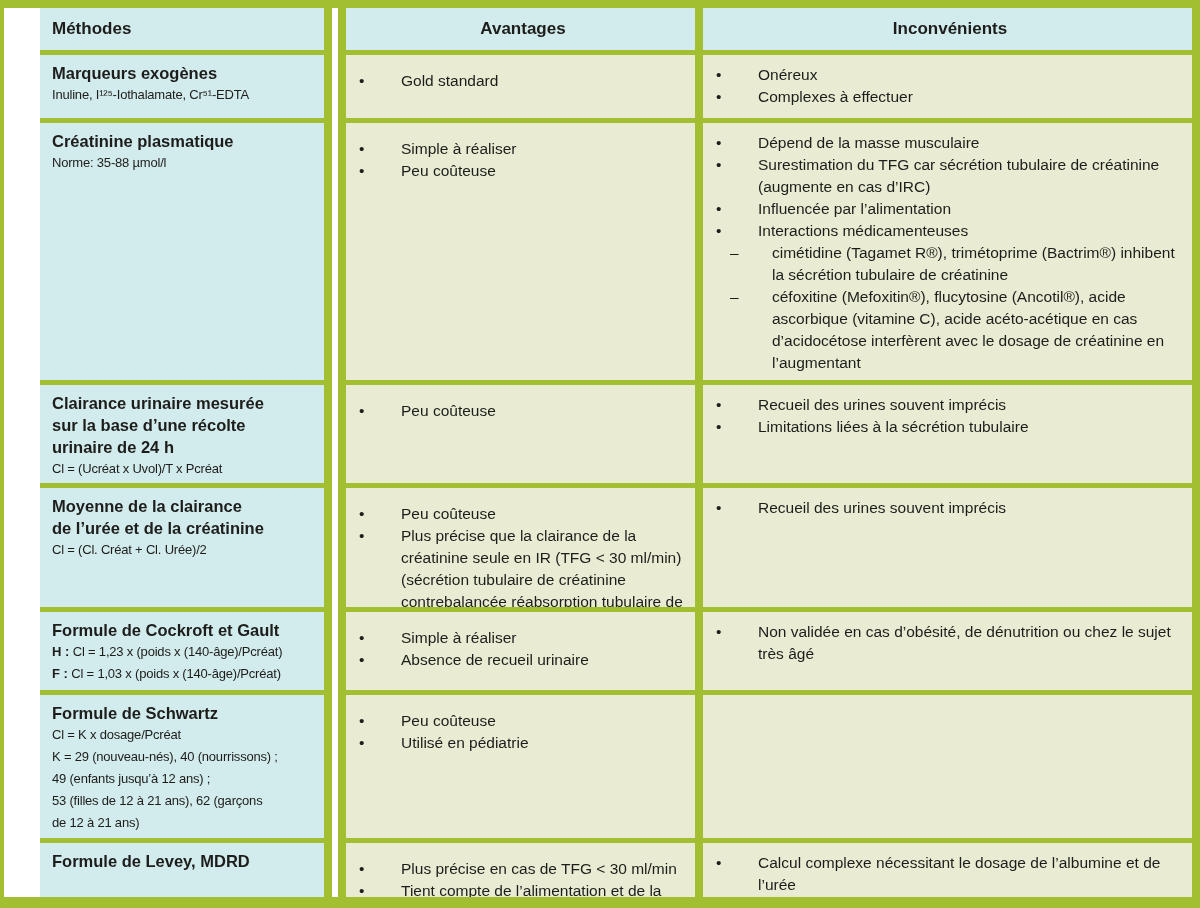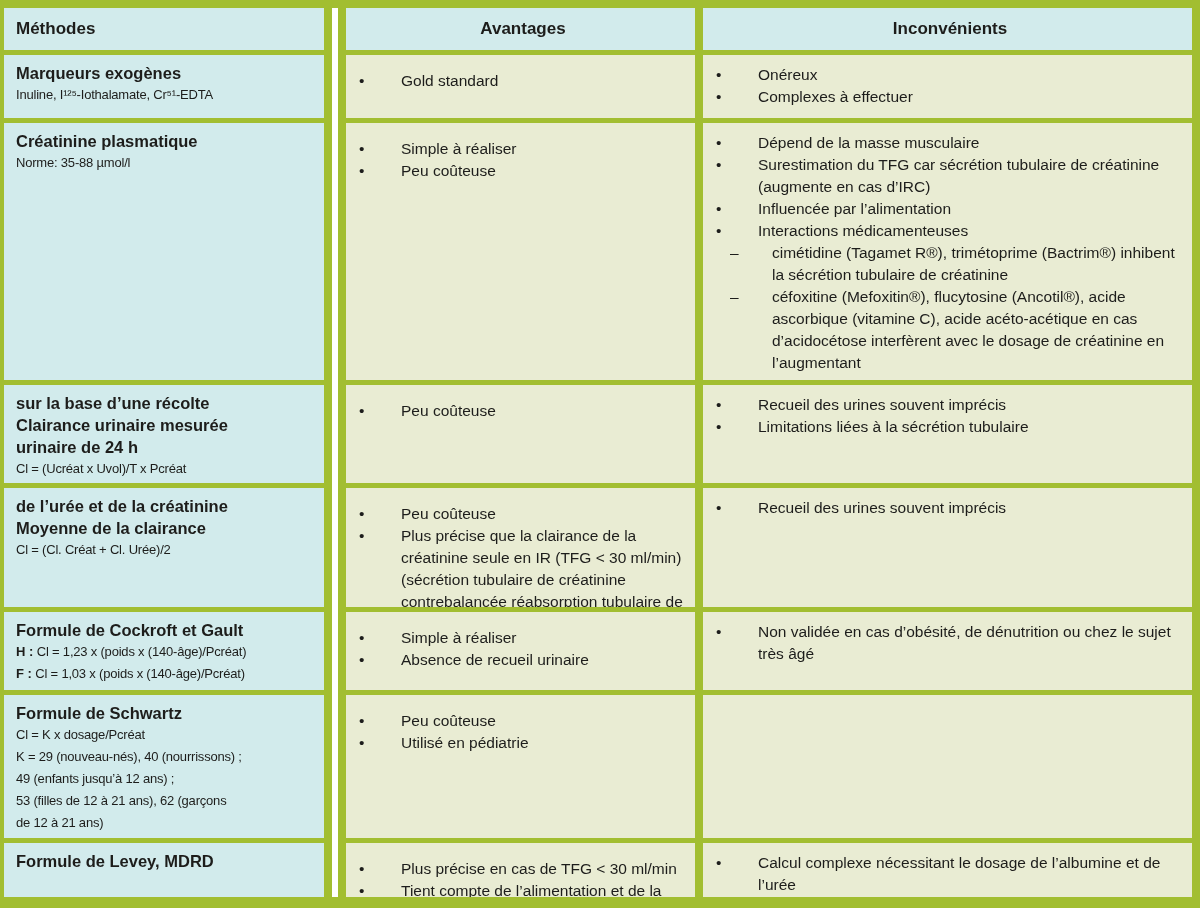--- a/index.html
+++ b/index.html
@@ -9,21 +9,21 @@
     grid-template-columns:328px 6px 365px 489px;
     grid-template-rows:47px 68px 262px 103px 124px 83px 148px 54px;
     border-style:solid; border-color:#a2be31;
     border-width:8px 8px 11px 4px;
     background:#ffffff;
     font-family:"Liberation Sans", sans-serif;
     color:#1d1d1b;
   }
   .cell { box-sizing:border-box; border-bottom:5px solid #a2be31; overflow:hidden; }
   .cell.last { border-bottom:none; }
-  .c1 { background:#d2ebec; border-right:8px solid #a2be31; padding:7px 6px 0 12px; }
+  .c1 { background:#d2ebec; border-right:8px solid #a2be31; padding:7px 6px 0 12px;margin-left:36px; }
   .c2 { background:#e9ecd3; border-left:8px solid #a2be31; border-right:8px solid #a2be31; padding:15px 8px 0 13px; }
   .c3 { background:#e9ecd3; padding:9px 8px 0 13px; }
   .gutter { background:#ffffff; }
   .head { background:#d2ebec; display:flex; align-items:center; font-weight:bold; font-size:17px; }
   .head.center { justify-content:center; padding-top:0; }
   .head.c1 { padding-top:0; }
   .mtitle { font-weight:bold; font-size:16.5px; line-height:22px; white-space:nowrap; }
   .mline { font-size:13px; line-height:22px; white-space:nowrap; letter-spacing:-0.2px; }
   .mline b { letter-spacing:0; }
   .item { display:flex; font-size:15.5px; line-height:22px; }
@@ -101,22 +101,22 @@
       <div class="item dash">
         <span class="mk">–</span>
         <span class="tx">cimétidine (Tagamet R®), trimétoprime (Bactrim®) inhibent la sécrétion tubulaire de créatinine</span>
       </div>
       <div class="item dash">
         <span class="mk">–</span>
         <span class="tx">céfoxitine (Mefoxitin®), flucytosine (Ancotil®), acide ascorbique (vitamine C), acide acéto-acétique en cas d’acidocétose interfèrent avec le dosage de créatinine en l’augmentant</span>
       </div>
     </div>
     <div class="cell c1">
+      <div class="mtitle">Clairance urinaire mesurée</div>
       <div class="mtitle">sur la base d’une récolte</div>
-      <div class="mtitle">Clairance urinaire mesurée</div>
       <div class="mtitle">urinaire de 24 h</div>
       <div class="mline">Cl = (Ucréat x Uvol)/T x Pcréat</div>
     </div>
     <div class="gutter"></div>
     <div class="cell c2">
       <div class="item">
         <span class="mk">•</span>
         <span class="tx">Peu coûteuse</span>
       </div>
     </div>
@@ -124,22 +124,22 @@
       <div class="item">
         <span class="mk">•</span>
         <span class="tx">Recueil des urines souvent imprécis</span>
       </div>
       <div class="item">
         <span class="mk">•</span>
         <span class="tx">Limitations liées à la sécrétion tubulaire</span>
       </div>
     </div>
     <div class="cell c1">
+      <div class="mtitle">Moyenne de la clairance</div>
       <div class="mtitle">de l’urée et de la créatinine</div>
-      <div class="mtitle">Moyenne de la clairance</div>
       <div class="mline">Cl = (Cl. Créat + Cl. Urée)/2</div>
     </div>
     <div class="gutter"></div>
     <div class="cell c2">
       <div class="item">
         <span class="mk">•</span>
         <span class="tx">Peu coûteuse</span>
       </div>
       <div class="item">
         <span class="mk">•</span>

